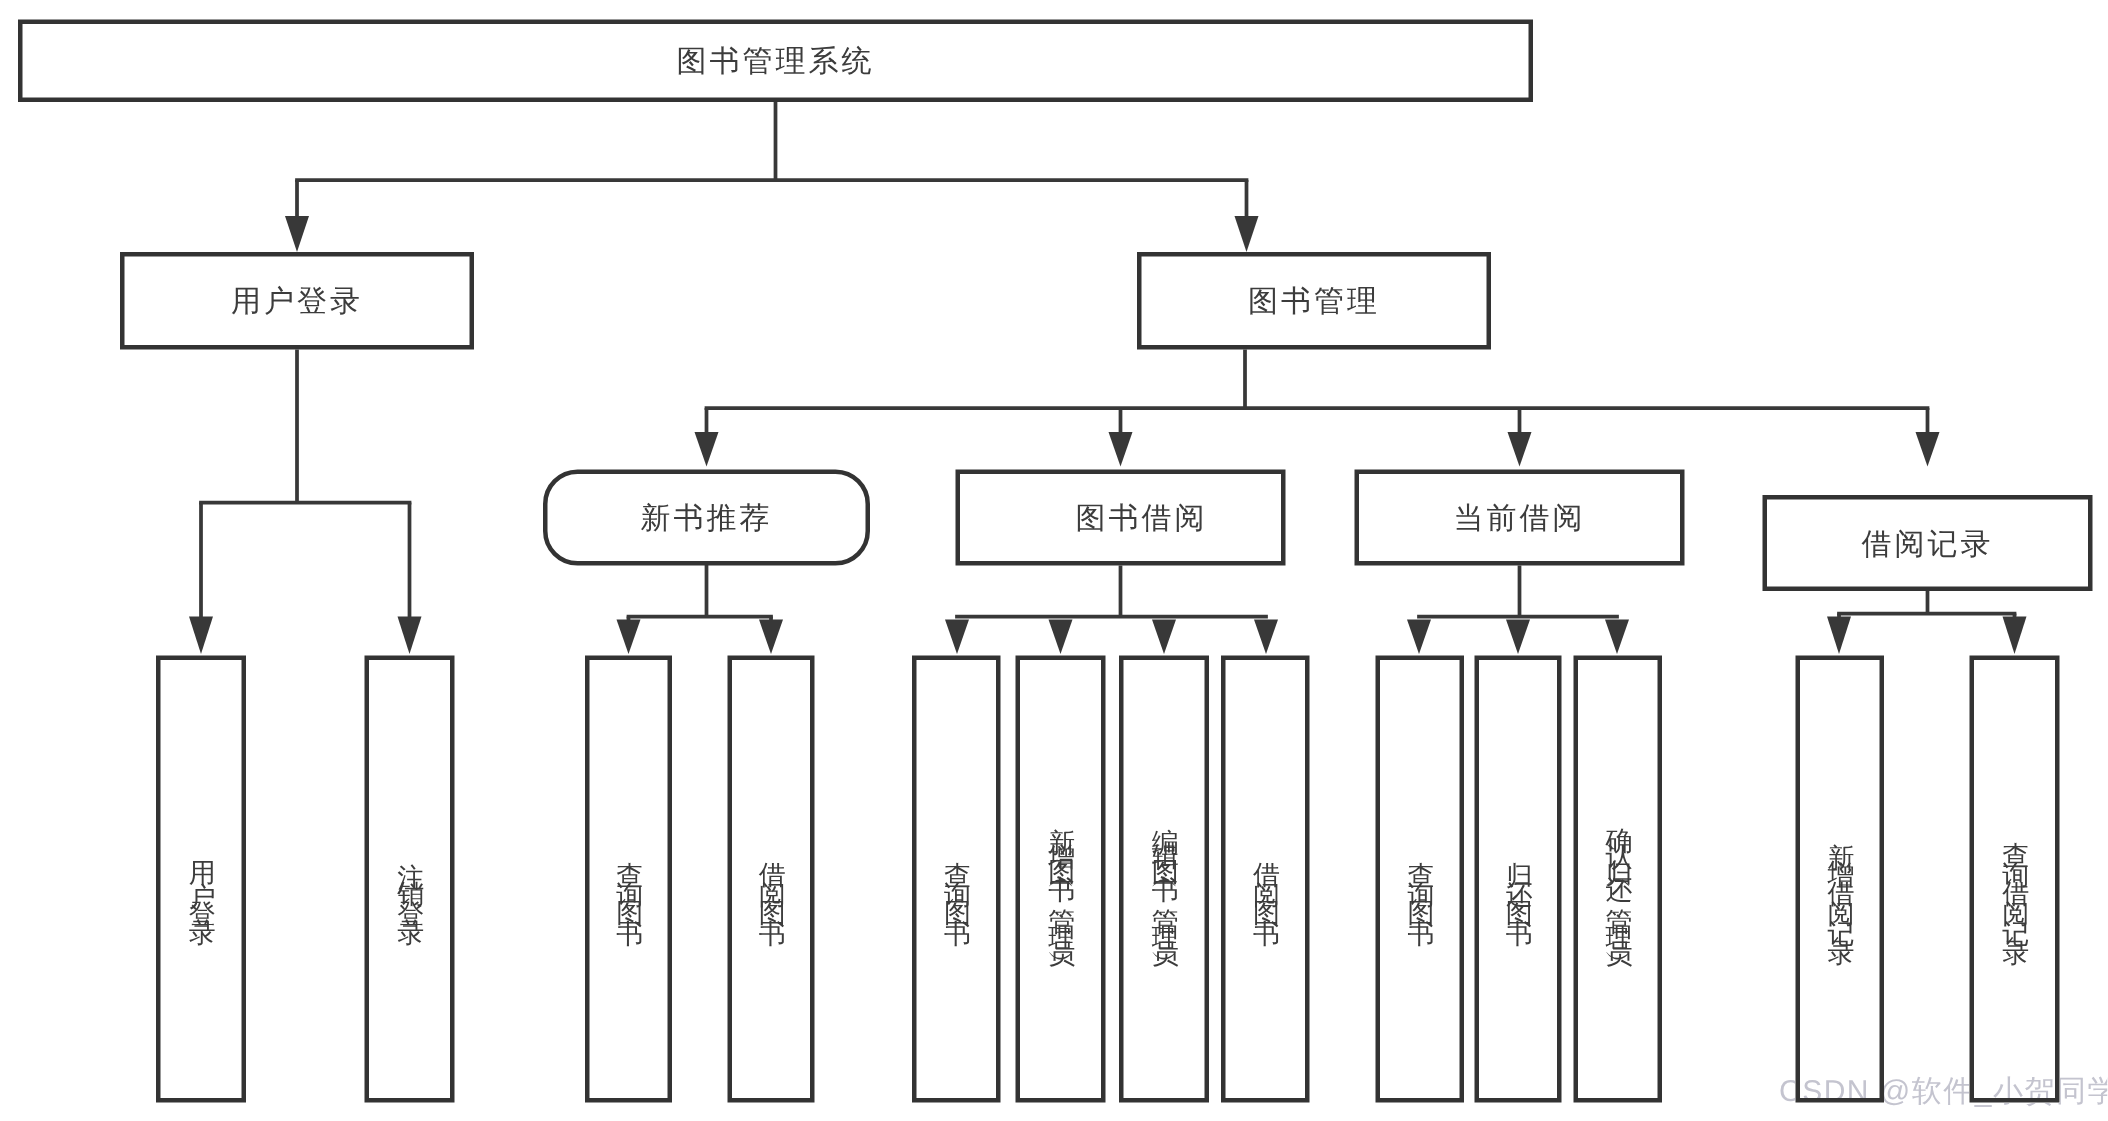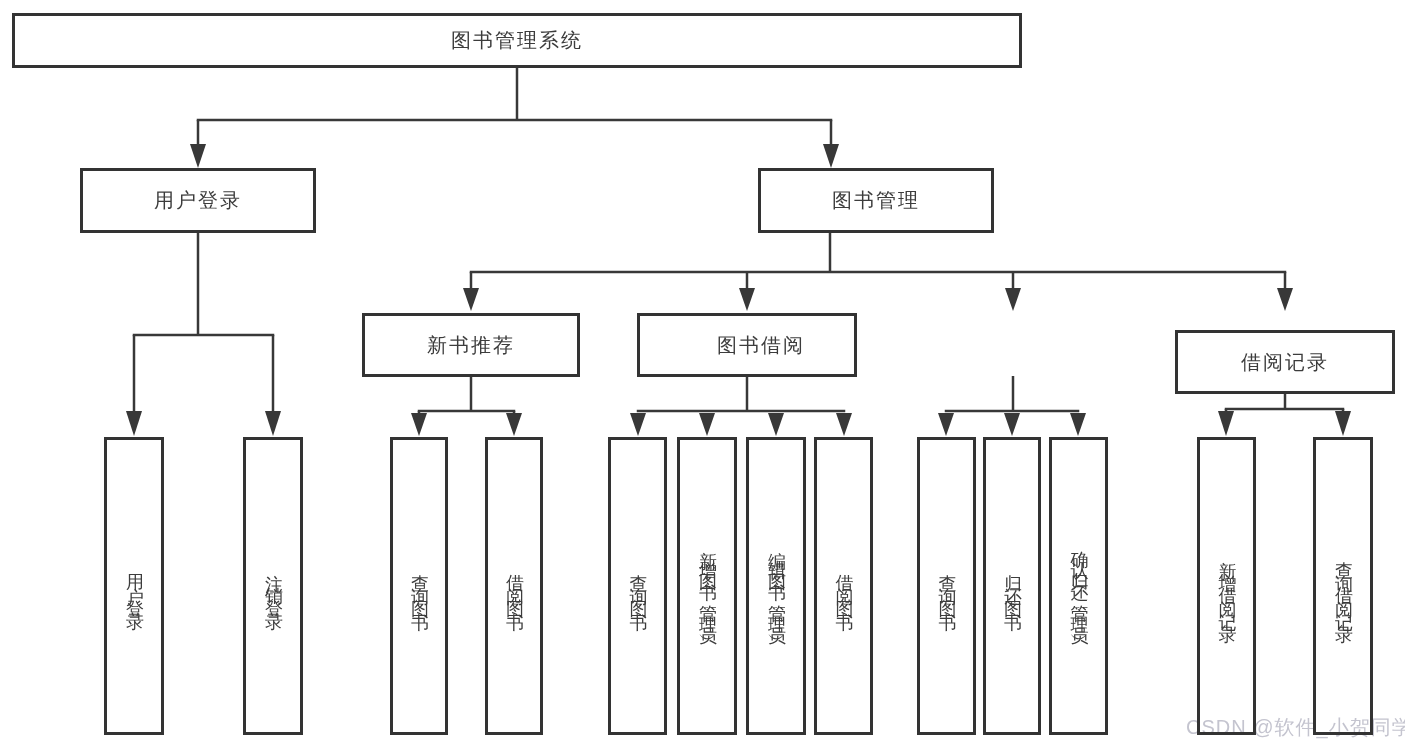--- a/index.html
+++ b/index.html
@@ -138,26 +138,29 @@
     <span>图书管理系统</span>
   </div>
 
   <div class="node hnode" style="left:80px; top:168px; width:236px; height:65px;">
     <span>用户登录</span>
   </div>
   <div class="node hnode" style="left:712px; top:168px; width:236px; height:65px;margin-left:46px;">
     <span>图书管理</span>
   </div>
 
-  <div class="node hnode" style="left:362px; top:313px; width:218px; height:64px;">
+  <div class="node hnode" style="left:362px; top:313px; width:218px; height:64px;border-radius:23px;">
     <span>新书推荐</span>
   </div>
   <div class="node hnode" style="left:637px; top:313px; width:220px; height:64px;padding-left:28px;">
     <span>图书借阅</span>
   </div>
+  <div class="node hnode" style="left:903px; top:313px; width:220px; height:64px;">
+    <span>当前借阅</span>
+  </div>
   <div class="node hnode" style="left:1175px; top:313px; width:220px; height:64px;margin-top:17px;">
     <span>借阅记录</span>
   </div>
 
   <div class="node vnode" style="left:104px; top:437px; width:60px; height:298px;">
     <span class="vlabel ls-wide">用户登录</span>
   </div>
   <div class="node vnode" style="left:243px; top:437px; width:60px; height:298px;">
     <span class="vlabel ls-wide">注销登录</span>
   </div>

